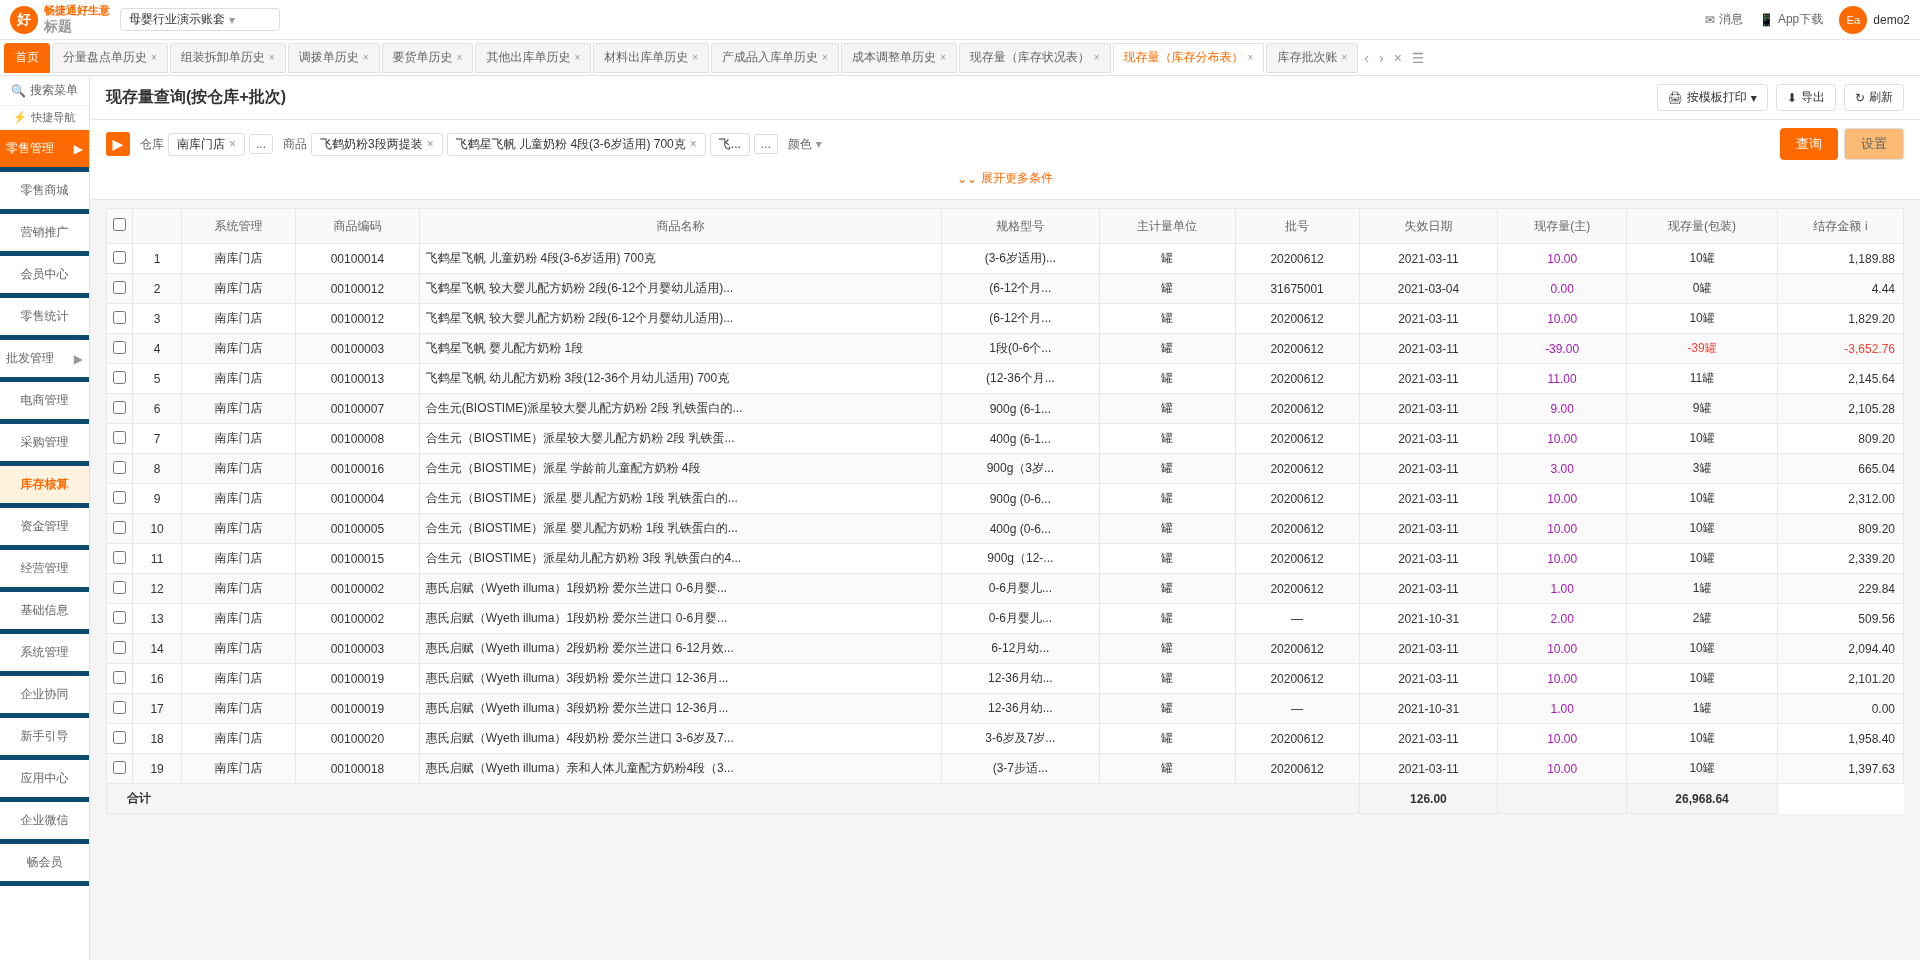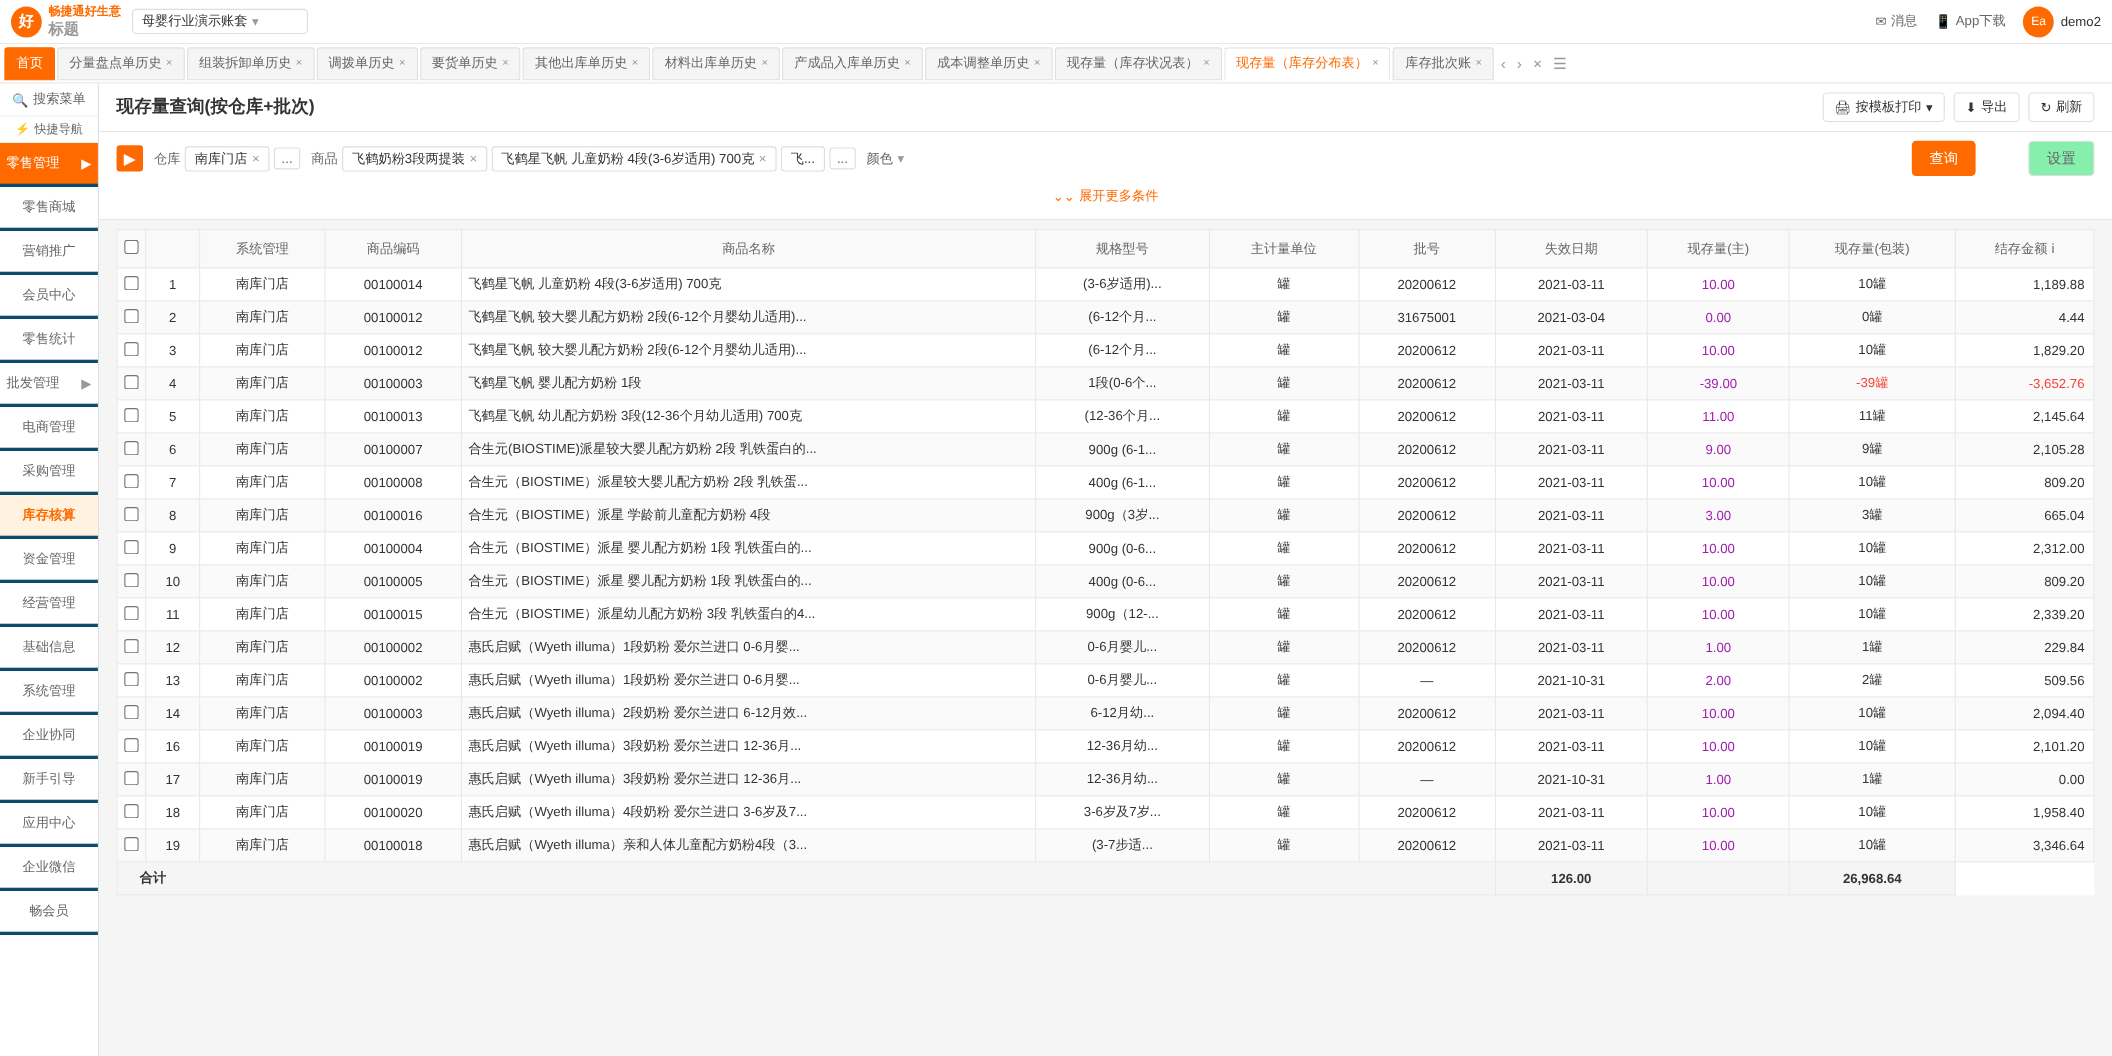--- a/index.html
+++ b/index.html
@@ -23,21 +23,21 @@
     .tab-close { font-size: 10px; color: #999; cursor: pointer; }
     .tab-nav-btn { padding: 0 4px; cursor: pointer; color: #999; font-size: 14px; }
 
     
     .main-layout { display: flex; height: calc(100vh - 76px); }
 
     
     .sidebar { width: 90px; background: #fff; border-right: 1px solid #e0e0e0; display: flex; flex-direction: column; }
     .sidebar-search { padding: 6px 8px; cursor: pointer; display: flex; align-items: center; justify-content: center; gap: 4px; color: #666; border-bottom: 1px solid #f0f0f0; }
     .sidebar-nav { padding: 4px 8px; cursor: pointer; display: flex; align-items: center; justify-content: center; gap: 4px; color: #666; border-bottom: 1px solid #f0f0f0; font-size: 11px; }
-    .sidebar-item { padding: 10px 8px; cursor: pointer; text-align: center; color: #666; font-size: 12px; border-bottom: 3px solid #0c4a6e; }
+    .sidebar-item { padding: 10px 8px; cursor: pointer; text-align: center; color: #666; font-size: 12px; border-bottom: 5px solid #0c4a6e; }
     .sidebar-item.active { background: #ff6a00; color: #fff; }
     .sidebar-item.has-arrow { display: flex; align-items: center; justify-content: space-between; padding: 10px 6px; }
 
     
     .content-area { flex: 1; display: flex; flex-direction: column; overflow: hidden; background: #f5f5f5; }
 
     
     .page-header { background: #fff; padding: 8px 16px; display: flex; align-items: center; justify-content: space-between; border-bottom: 1px solid #e8e8e8; }
     .page-title { font-size: 16px; font-weight: bold; color: #333; }
     .header-actions { display: flex; align-items: center; gap: 8px; }
@@ -50,21 +50,21 @@
     .filter-row { display: flex; align-items: center; gap: 10px; flex-wrap: wrap; }
     .filter-toggle { width: 24px; height: 24px; background: #ff6a00; color: #fff; border-radius: 3px; display: flex; align-items: center; justify-content: center; cursor: pointer; font-size: 14px; }
     .filter-item { display: flex; align-items: center; gap: 4px; }
     .filter-label { color: #666; white-space: nowrap; }
     .filter-tags { display: flex; align-items: center; gap: 4px; flex-wrap: wrap; }
     .filter-tag { display: flex; align-items: center; gap: 4px; padding: 2px 8px; background: #fff; border: 1px solid #ddd; border-radius: 3px; font-size: 12px; }
     .filter-tag-close { cursor: pointer; color: #999; }
     .filter-more-btn { display: flex; align-items: center; gap: 4px; font-size: 12px; color: #666; cursor: pointer; padding: 2px 6px; border: 1px solid #ddd; border-radius: 3px; }
     .expand-btn { display: flex; align-items: center; gap: 4px; color: #ff6a00; cursor: pointer; font-size: 12px; justify-content: center; padding: 4px; }
     .btn-query { background: #ff6a00; color: #fff; border: none; border-radius: 4px; padding: 6px 16px; cursor: pointer; font-size: 13px; }
-    .btn-setting { background: #86efac; color: #666; border: 1px solid #ddd; border-radius: 4px; padding: 6px 16px; cursor: pointer; font-size: 13px; margin-left: 42px; }
+    .btn-setting { background: #fdba74; color: #666; border: 1px solid #ddd; border-radius: 4px; padding: 6px 16px; cursor: pointer; font-size: 13px; }
 
     
     .table-container { flex: 1; overflow: auto; padding: 8px 16px; }
     table { width: 100%; border-collapse: collapse; background: #fff; font-size: 12px; }
     thead tr { background: #f9f9f9; }
     th { padding: 8px 6px; text-align: center; border: 1px solid #e8e8e8; color: #666; font-weight: normal; white-space: nowrap; }
     td { padding: 6px 6px; text-align: center; border: 1px solid #e8e8e8; color: #333; white-space: nowrap; }
     tr:nth-child(even) { background: #fafafa; }
     .td-left { text-align: left; }
     .negative { color: #f44336; }
@@ -565,21 +565,21 @@
       <td>19</td>
       <td>南库门店</td>
       <td>00100018</td>
       <td class="td-left" style="max-width:280px;overflow:hidden;text-overflow:ellipsis;">惠氏启赋（Wyeth illuma）亲和人体儿童配方奶粉4段（3...</td>
       <td>(3-7步适...</td>
       <td>罐</td>
       <td>20200612</td>
       <td>2021-03-11</td>
       <td class="underline">10.00</td>
       <td class="">10罐</td>
-      <td class="" style="text-align:right;padding-right:8px;">3,346.64</td>
+      <td class="" style="text-align:right;padding-right:8px;">1,397.63</td>
     </tr>
           </tbody>
         <tfoot>
           <tr class="footer-row">
             <td colspan="8" class="td-left" style="padding-left:20px;">合计</td>
             <td>126.00</td>
             <td></td>
             <td>26,968.64</td>
           </tr>
         </tfoot>

